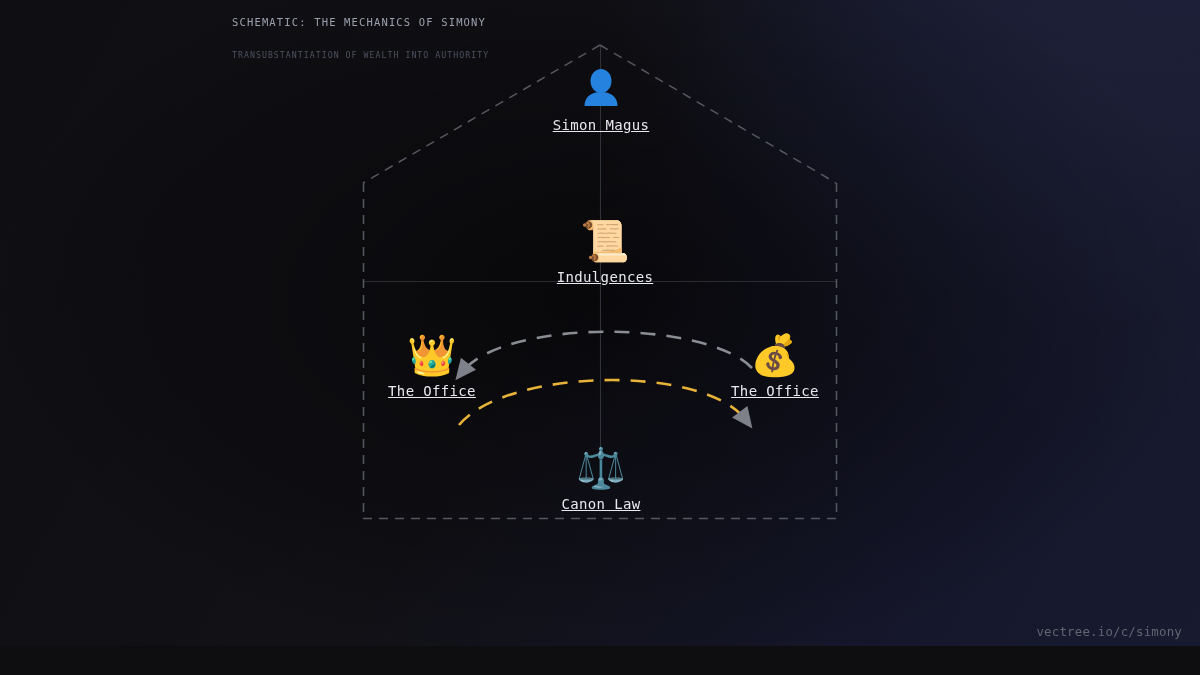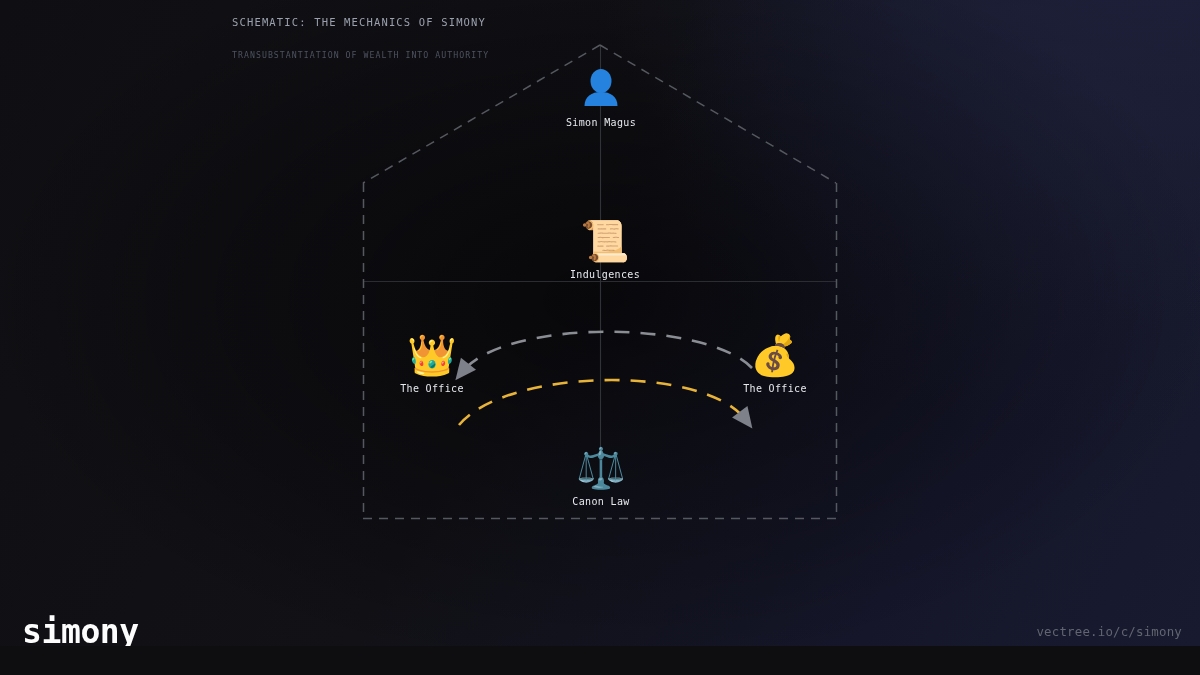--- a/index.html
+++ b/index.html
@@ -68,24 +68,25 @@
   }
   .node-icon {
     font-size: 40px;
     line-height: 46px;
     height: 48px;
     display: block;
   }
   .node-icon.person svg { display: block; margin: 0 auto; }
   .node-label {
     margin-top: 3px;
-    font-size: 10px;
+    font-size: 14px;
     color: #e7e9ee;
     letter-spacing: 0.35px;
     white-space: nowrap;
+    text-decoration: underline;
   }
   #node-simon   { left: 601px; top: 66px; }
   #node-indulg  { left: 605px; top: 218px; }
   #node-office  { left: 432px; top: 332px; }
   #node-payment { left: 775px; top: 332px; }
   #node-canon   { left: 601px; top: 445px; }
 
   
   .footer-brand {
     position: absolute;
@@ -189,16 +190,15 @@
     <span class="node-icon">💰</span>
     <div class="node-label">The Office</div>
   </div>
 
   <div class="node" id="node-canon">
     <span class="node-icon">⚖️</span>
     <div class="node-label">Canon Law</div>
   </div>
 
 
-  <div class="footer-title">simony</div>
   <div class="footer-url">vectree.io/c/simony</div>
 
 </div>
 
 </body></html>

